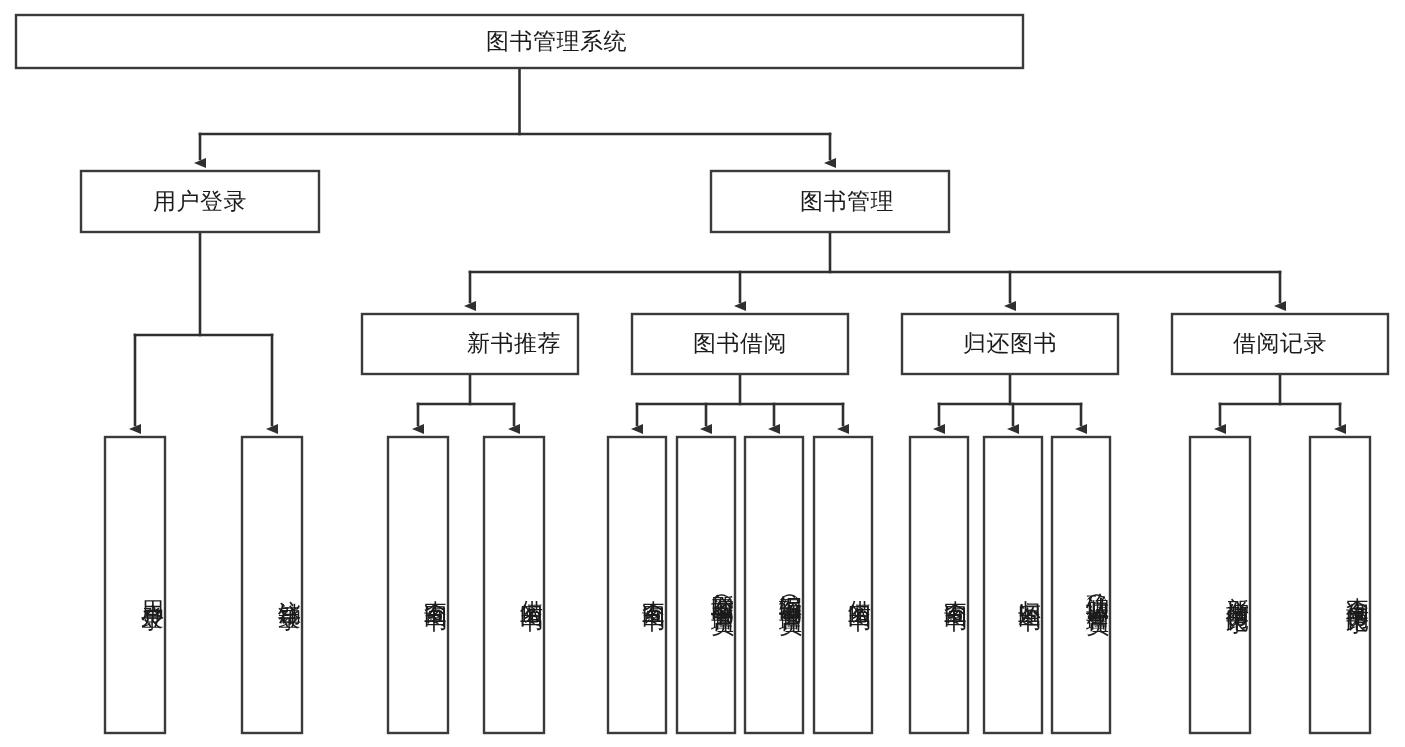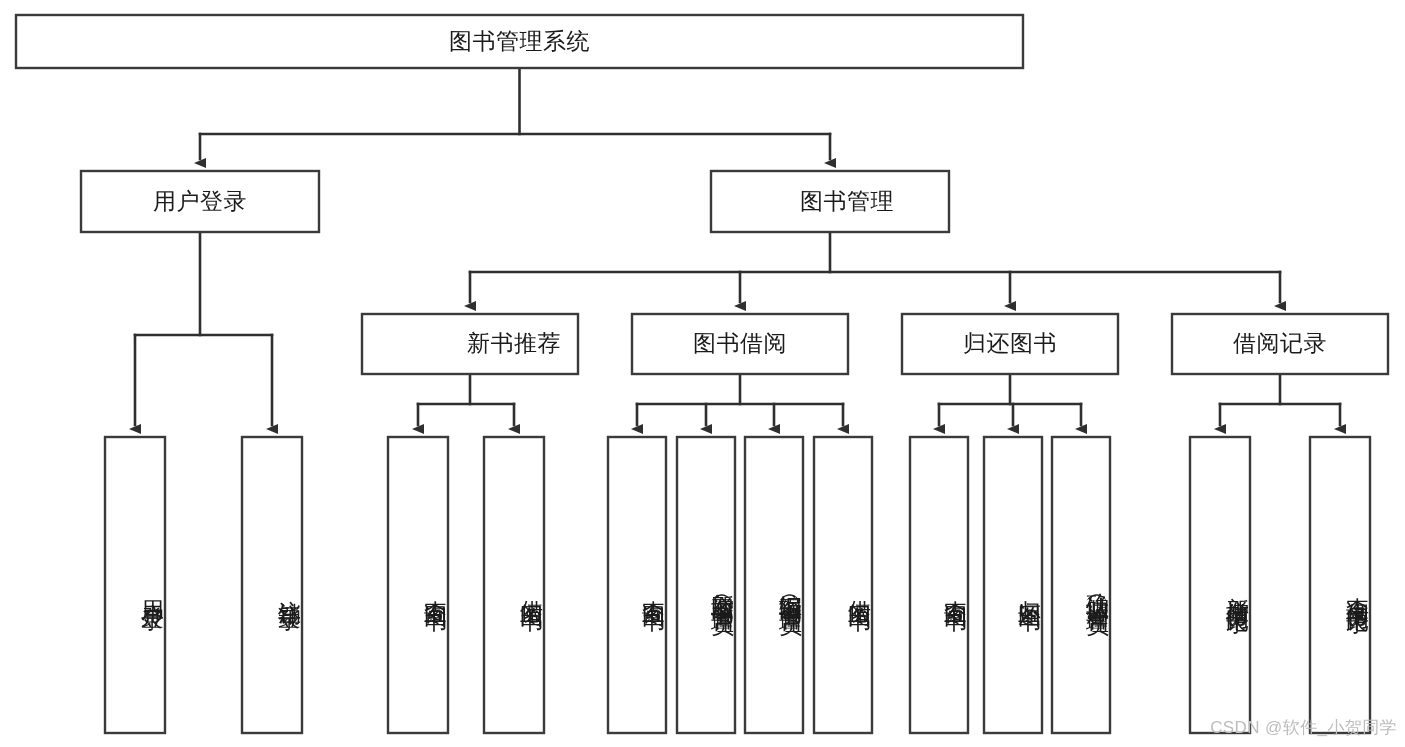--- a/index.html
+++ b/index.html
@@ -142,21 +142,21 @@
         <rect class="node-box" x="910" y="437" width="58" height="296"></rect>
         <rect class="node-box" x="984" y="437" width="58" height="296"></rect>
         <rect class="node-box" x="1052" y="437" width="58" height="296"></rect>
         <rect class="node-box" x="1172" y="314" width="216" height="60"></rect>
         <rect class="node-box" x="1190" y="437" width="60" height="296"></rect>
         <rect class="node-box" x="1310" y="437" width="60" height="296"></rect>
       </g>
   </svg>
 
   <div id="labels-layer">
-      <div class="node-label label-h" style="left: 16px; top: 15px; width: 1007px; height: 53px;">图书管理系统</div>
+      <div class="node-label label-h" style="left: 16px; top: 15px; width: 1007px; height: 53px; padding-left: 37px;">图书管理系统</div>
       <div class="node-label label-h" style="left: 81px; top: 171px; width: 238px; height: 61px;">用户登录</div>
       <div class="node-label label-v" style="left: 105px; top: 437px; width: 60px; height: 296px;">用户登录</div>
       <div class="node-label label-v" style="left: 242px; top: 437px; width: 60px; height: 296px;">注销登录</div>
       <div class="node-label label-h" style="left: 711px; top: 171px; width: 272px; height: 61px;">图书管理</div>
       <div class="node-label label-h" style="left: 362px; top: 314px; width: 216px; height: 60px; padding-left: 44px;">新书推荐</div>
       <div class="node-label label-v" style="left: 388px; top: 437px; width: 60px; height: 296px;">查询图书</div>
       <div class="node-label label-v" style="left: 484px; top: 437px; width: 60px; height: 296px;">借阅图书</div>
       <div class="node-label label-h" style="left: 632px; top: 314px; width: 216px; height: 60px; font-family: Liberation Serif, serif;">图书借阅</div>
       <div class="node-label label-v" style="left: 608px; top: 437px; width: 58px; height: 296px;">查询图书</div>
       <div class="node-label label-v" style="left: 677px; top: 437px; width: 58px; height: 296px;">新增图书（管理员）</div>
@@ -164,15 +164,14 @@
       <div class="node-label label-v" style="left: 814px; top: 437px; width: 58px; height: 296px;">借阅图书</div>
       <div class="node-label label-h" style="left: 902px; top: 314px; width: 216px; height: 60px;">归还图书</div>
       <div class="node-label label-v" style="left: 910px; top: 437px; width: 58px; height: 296px;">查询图书</div>
       <div class="node-label label-v" style="left: 984px; top: 437px; width: 58px; height: 296px;">归还图书</div>
       <div class="node-label label-v" style="left: 1052px; top: 437px; width: 58px; height: 296px;">确认归还（管理员）</div>
       <div class="node-label label-h" style="left: 1172px; top: 314px; width: 216px; height: 60px;">借阅记录</div>
       <div class="node-label label-v" style="left: 1190px; top: 437px; width: 60px; height: 296px;">新增借阅记录</div>
       <div class="node-label label-v" style="left: 1310px; top: 437px; width: 60px; height: 296px;">查询借阅记录</div>
     </div>
 
-  <div class="watermark">CSDN @软件_小贺同学</div>
 
 </div>
 
 </body></html>

